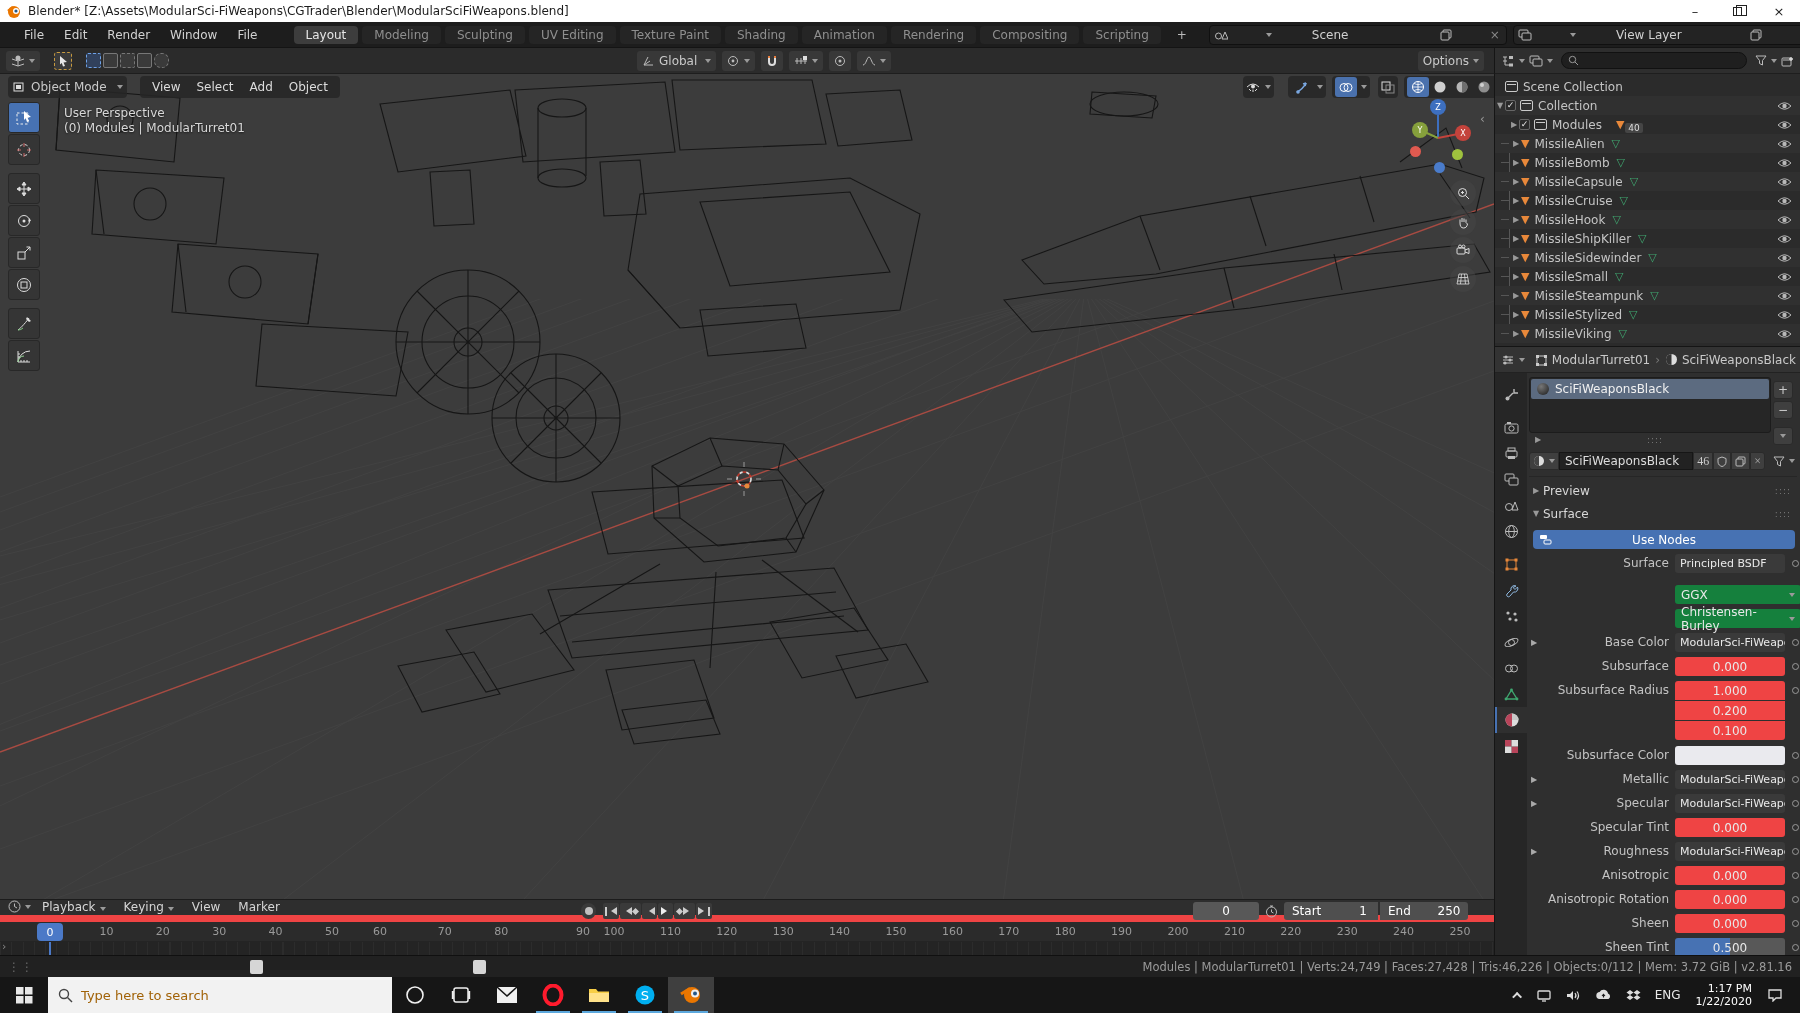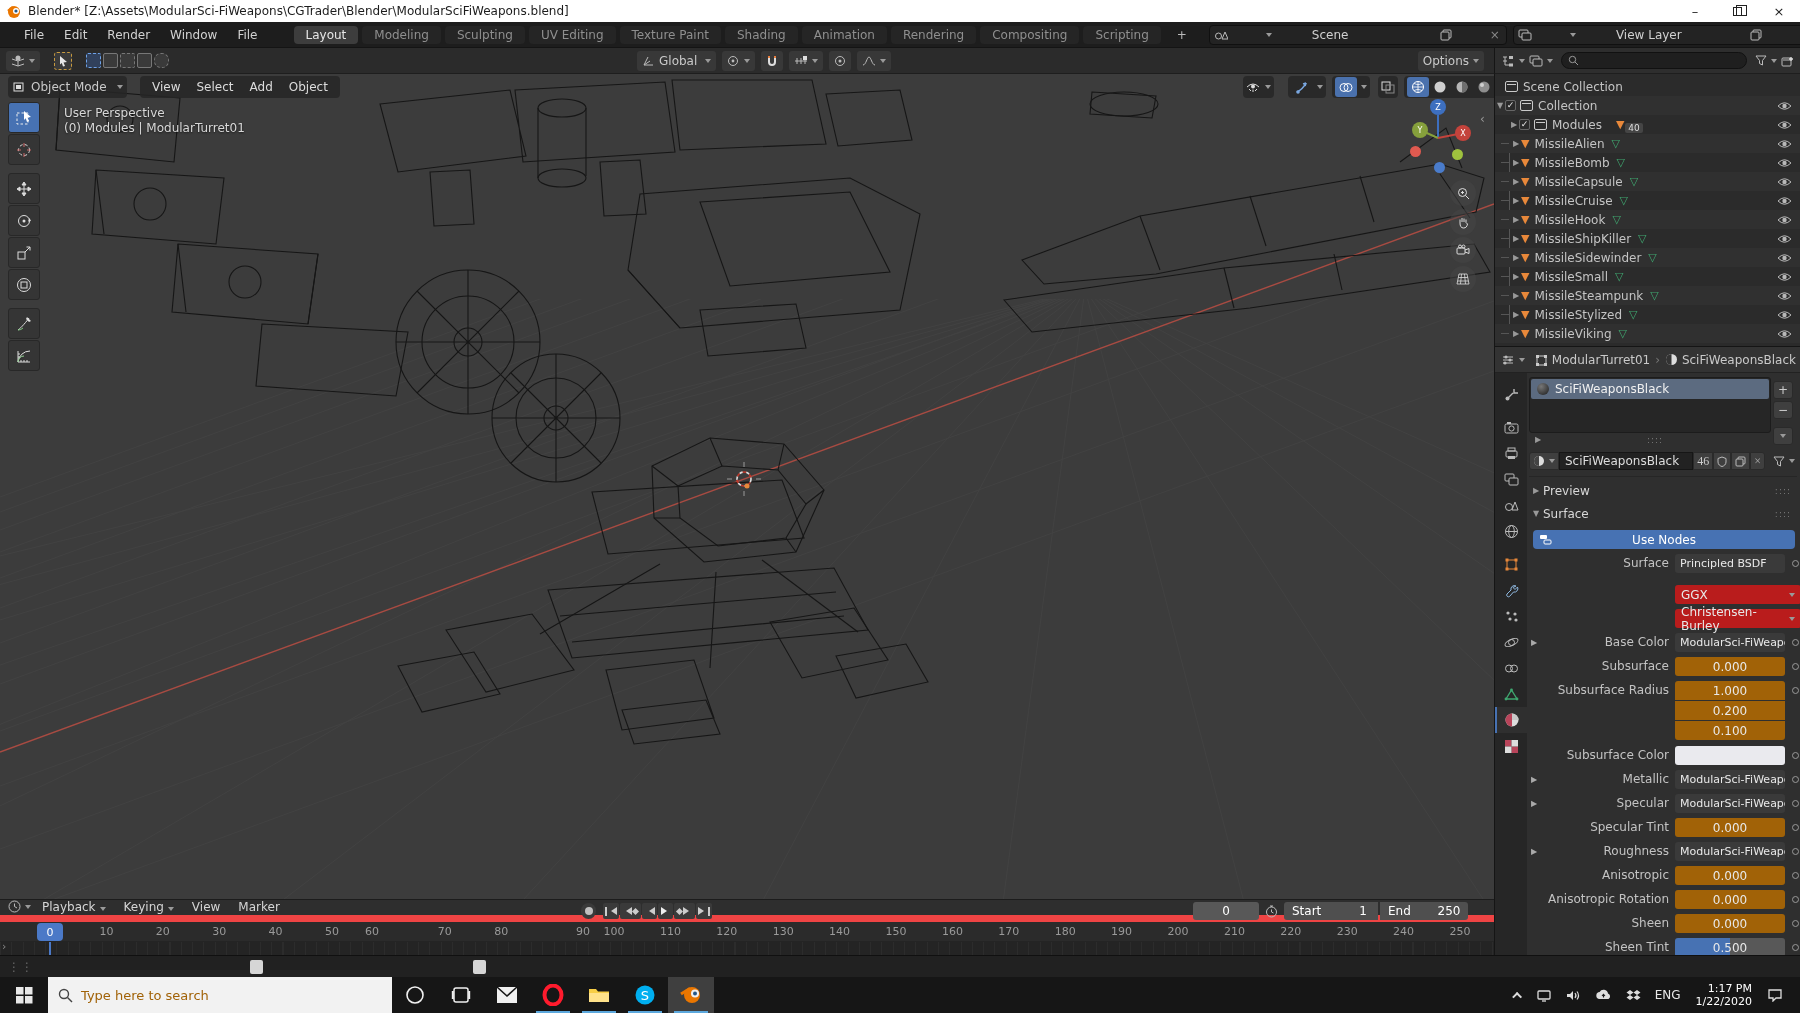--- a/index.html
+++ b/index.html
@@ -68,23 +68,23 @@
   #datablock { display:flex; align-items:center; height:20px; margin-top:5px; }
   .db-btn { height:18px; background:#3f3f3f; border:1px solid #2a2a2a; display:flex; align-items:center; justify-content:center; color:#ccc; padding:0 3px;font-family:Liberation Serif, serif; }
   #db-name { flex:1; height:18px; background:#222; border:1px solid #161616; color:#ddd; display:flex; align-items:center; padding-left:5px; border-radius:0; }
   .panel-hdr { display:flex; align-items:center; height:19px; margin-top:4px; color:#d8d8d8; }
   .panel-hdr .disc { width:14px; }
   #use-nodes { height:19px; background:#4772b3; border-radius:4px; color:#fff; display:flex; align-items:center; justify-content:center; margin:7px 2px 4px 4px; position:relative; }
   #use-nodes svg { position:absolute; left:6px; }
   .prow { display:flex; align-items:flex-start; margin:5px 0; }
   .prow .plabel { width:128px; text-align:right; color:#c3c3c3; margin-right:6px; line-height:19px; flex:none; }
   .pexp { width:10px; font-size:8px; color:#aaa; line-height:19px; flex:none; margin-left:2px; }
-  .pfield { height:19px; border-radius:3px; display:flex; align-items:center; justify-content:center; color:#e8e8e8; background:#a16207; }
+  .pfield { height:19px; border-radius:3px; display:flex; align-items:center; justify-content:center; color:#e8e8e8; background:#ef4444; }
   .pfield.w-val { width:110px; }
-  .pfield.w-sel { width:126px; background:#b91c1c; justify-content:space-between; padding:0 6px; }
+  .pfield.w-sel { width:126px; background:#15803d; justify-content:space-between; padding:0 6px; }
   .pfield.w-tex { width:110px; background:#3a3a3a; justify-content:flex-start; padding:0 5px; overflow:hidden; white-space:nowrap; font-size:11px; }
   .anim-dot { width:14px; height:19px; margin-left:3px; display:flex; align-items:center; justify-content:center; flex:none; }
   .anim-dot i { width:7px; height:7px; border:1px solid #999; border-radius:50%; display:block; }
   .stack3 .pfield { border-radius:0; margin-bottom:1px; }
   .stack3 .pfield:first-child { border-radius:3px 3px 0 0; }
   .stack3 .pfield:last-child { border-radius:0 0 3px 3px; }
 
   
   #viewport { left:0; top:74px; width:1494px; height:825px; background:#3c3c3c; overflow:hidden; }
   .vp-pill { position:absolute; background:rgba(38,38,38,.85); border-radius:4px; height:22px; display:flex; align-items:center; padding:0 4px; }
@@ -1184,21 +1184,21 @@
         <div class="fr-field" style="width:38px;border-radius:0 3px 3px 0;background:#4f4f4f">250</div>
       </div>
     </div>
     <div id="tl-ruler">
       <div id="playhead">0</div>
     <span class="tick-num" style="left: 106.4px;">10</span>
         <span class="tick-num" style="left: 162.8px;">20</span>
         <span class="tick-num" style="left: 219.2px;">30</span>
         <span class="tick-num" style="left: 275.6px;">40</span>
         <span class="tick-num" style="left: 332px;">50</span>
-        <span class="tick-num" style="left: 372px;">60</span>
+        <span class="tick-num" style="left: 380px;">60</span>
         <span class="tick-num" style="left: 444.8px;">70</span>
         <span class="tick-num" style="left: 501.2px;">80</span>
         <span class="tick-num" style="left: 583px;">90</span>
         <span class="tick-num" style="left: 614px;">100</span>
         <span class="tick-num" style="left: 670.4px;">110</span>
         <span class="tick-num" style="left: 726.8px;">120</span>
         <span class="tick-num" style="left: 783.2px;">130</span>
         <span class="tick-num" style="left: 839.6px;">140</span>
         <span class="tick-num" style="left: 896px;">150</span>
         <span class="tick-num" style="left: 952.4px;">160</span>
@@ -1215,20 +1215,21 @@
     <div id="tl-track">
       <div id="playline"></div>
       <span style="position:absolute;left:2px;top:-2px;color:#888;font-size:11px">›</span>
     </div>
   </div>
 
   <div id="statusbar" class="abs">
     <span style="margin-left:8px;color:#666;letter-spacing:1px">⋮⋮</span>
     <span class="hint-ic" style="margin-left:216px"></span>
     <span class="hint-ic" style="margin-left:206px"></span>
+    <span id="status-text">Modules | ModularTurret01 | Verts:24,749 | Faces:27,428 | Tris:46,226 | Objects:0/112 | Mem: 3.72 GiB | v2.81.16</span>
   </div>
 
   <div id="taskbar" class="abs">
     <div id="start-btn">
       <svg width="17" height="17">
           <rect x="0" y="0" width="7.5" height="7.5" fill="#e8e8e8"></rect>
           <rect x="9" y="0" width="7.5" height="7.5" fill="#e8e8e8"></rect>
           <rect x="0" y="9" width="7.5" height="7.5" fill="#e8e8e8"></rect>
           <rect x="9" y="9" width="7.5" height="7.5" fill="#e8e8e8"></rect>
         </svg>

